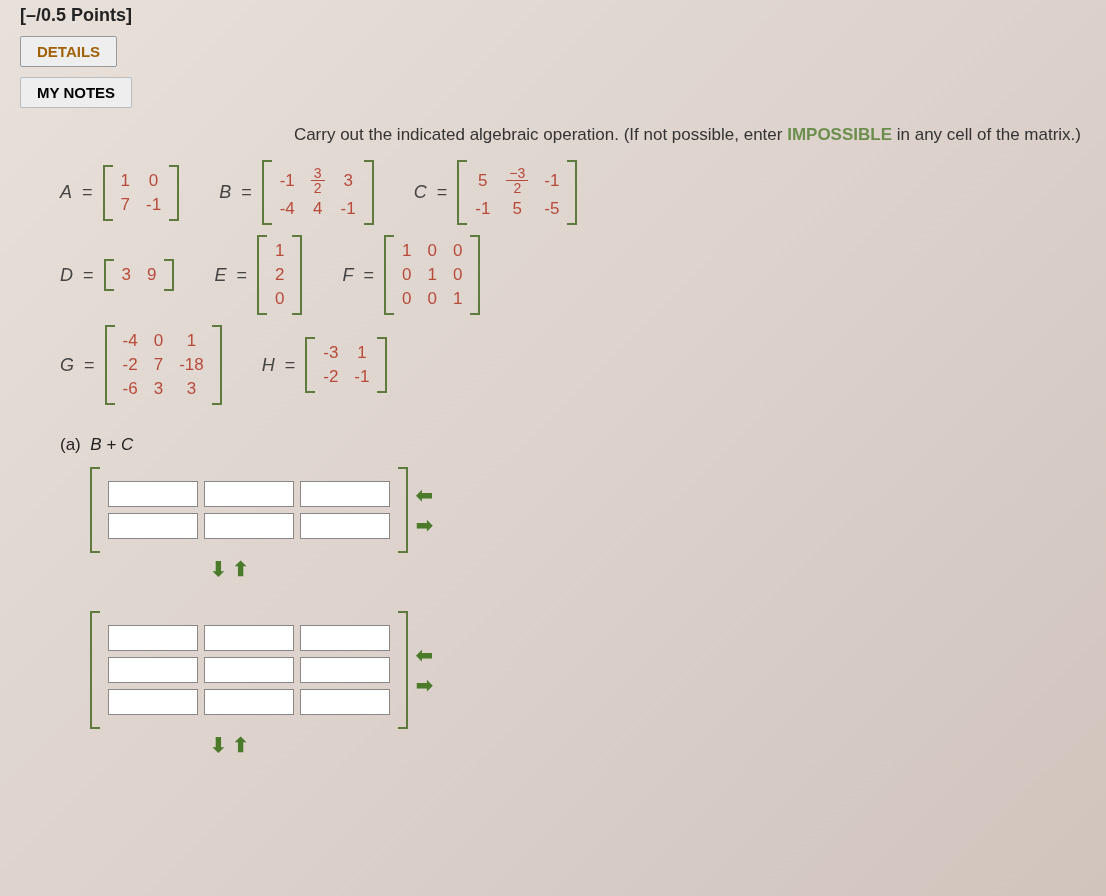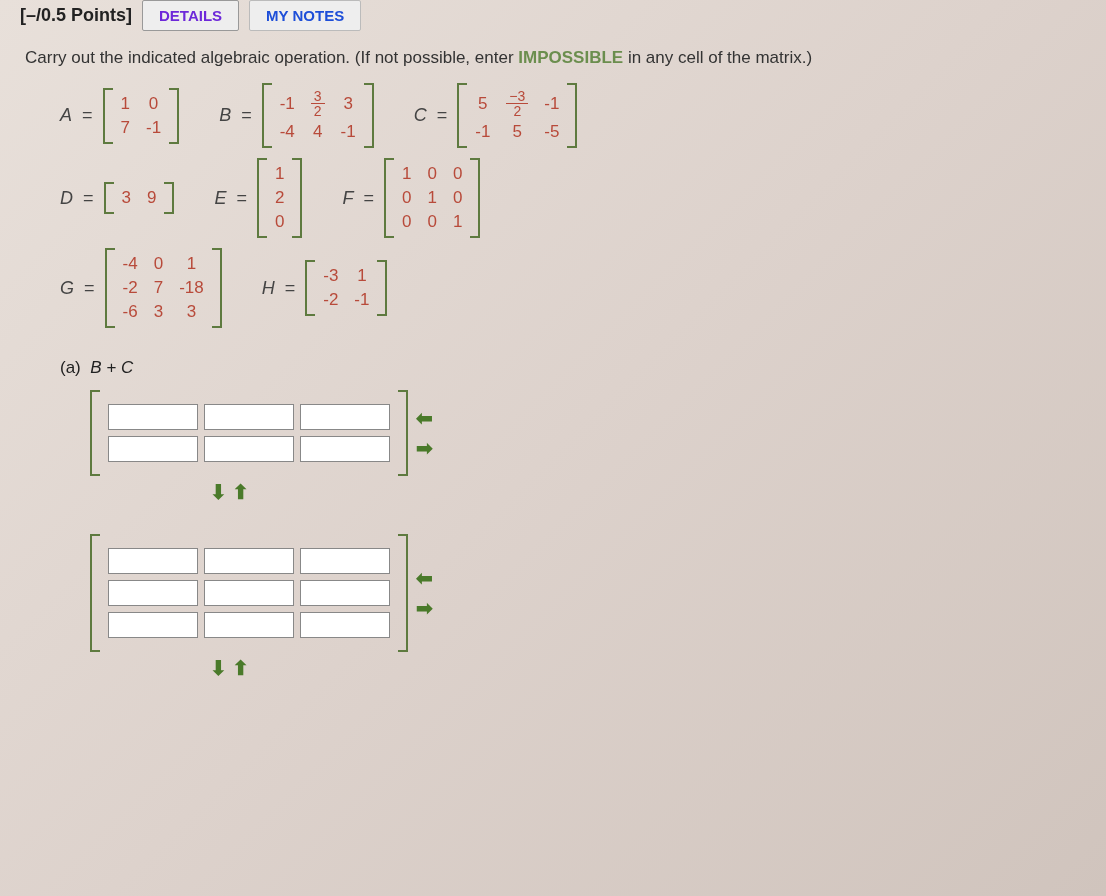--- a/index.html
+++ b/index.html
@@ -9,41 +9,43 @@
     width: 1106px;
     height: 896px;
     overflow: hidden;
     color: #222;
   }
   .header {
     display: flex;
     align-items: flex-start;
     gap: 10px;
     padding: 0 0 5px 20px;
+    flex-direction: column;
   }
   .points {
     font-weight: bold;
     font-size: 18px;
     padding-top: 5px;
   }
   .btn {
     border: 1px solid #999;
     background: #eee;
     padding: 6px 16px;
     font-weight: bold;
     font-size: 15px;
-    color: #6d28d9;
+    color: #a16207;
     border-radius: 2px;
     cursor: pointer;
   }
-  .btn.notes { color: #1d4ed8; border-color: #bbb; }
+  .btn.notes { color: #000000; border-color: #bbb; }
   .instruction {
     font-size: 17px;
     padding: 12px 25px 15px 25px;
     color: #333;
+    text-align: right;
   }
   .impossible { color: #6b8e4e; font-weight: bold; }
   .matrices-area {
     padding: 0 60px;
   }
   .mrow { display: flex; flex-wrap: wrap; gap: 40px; margin-bottom: 10px; align-items: center; }
   .mdef { display: flex; align-items: center; gap: 6px; }
   .mlabel { font-style: italic; font-size: 18px; color: #444; }
   .eq { font-size: 18px; color: #444; padding: 0 4px;}
   .matrix {

